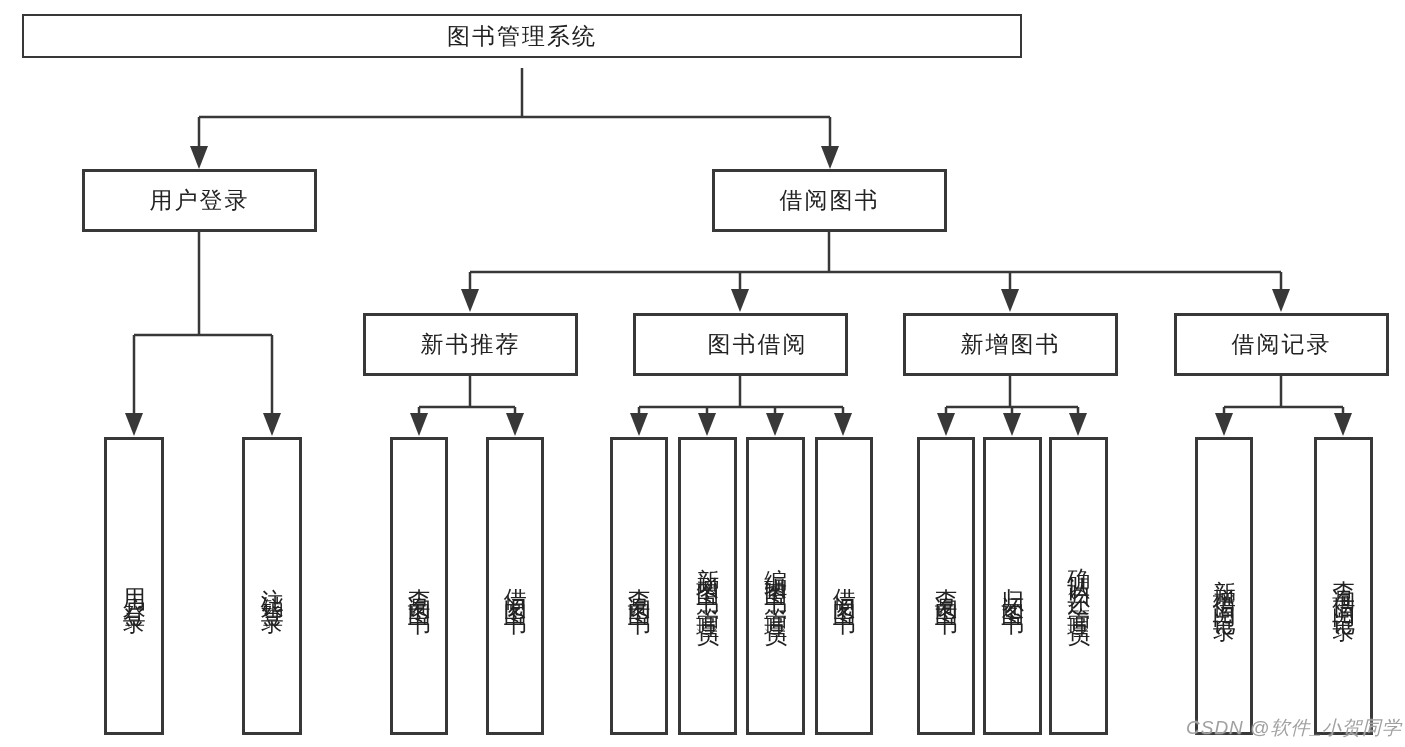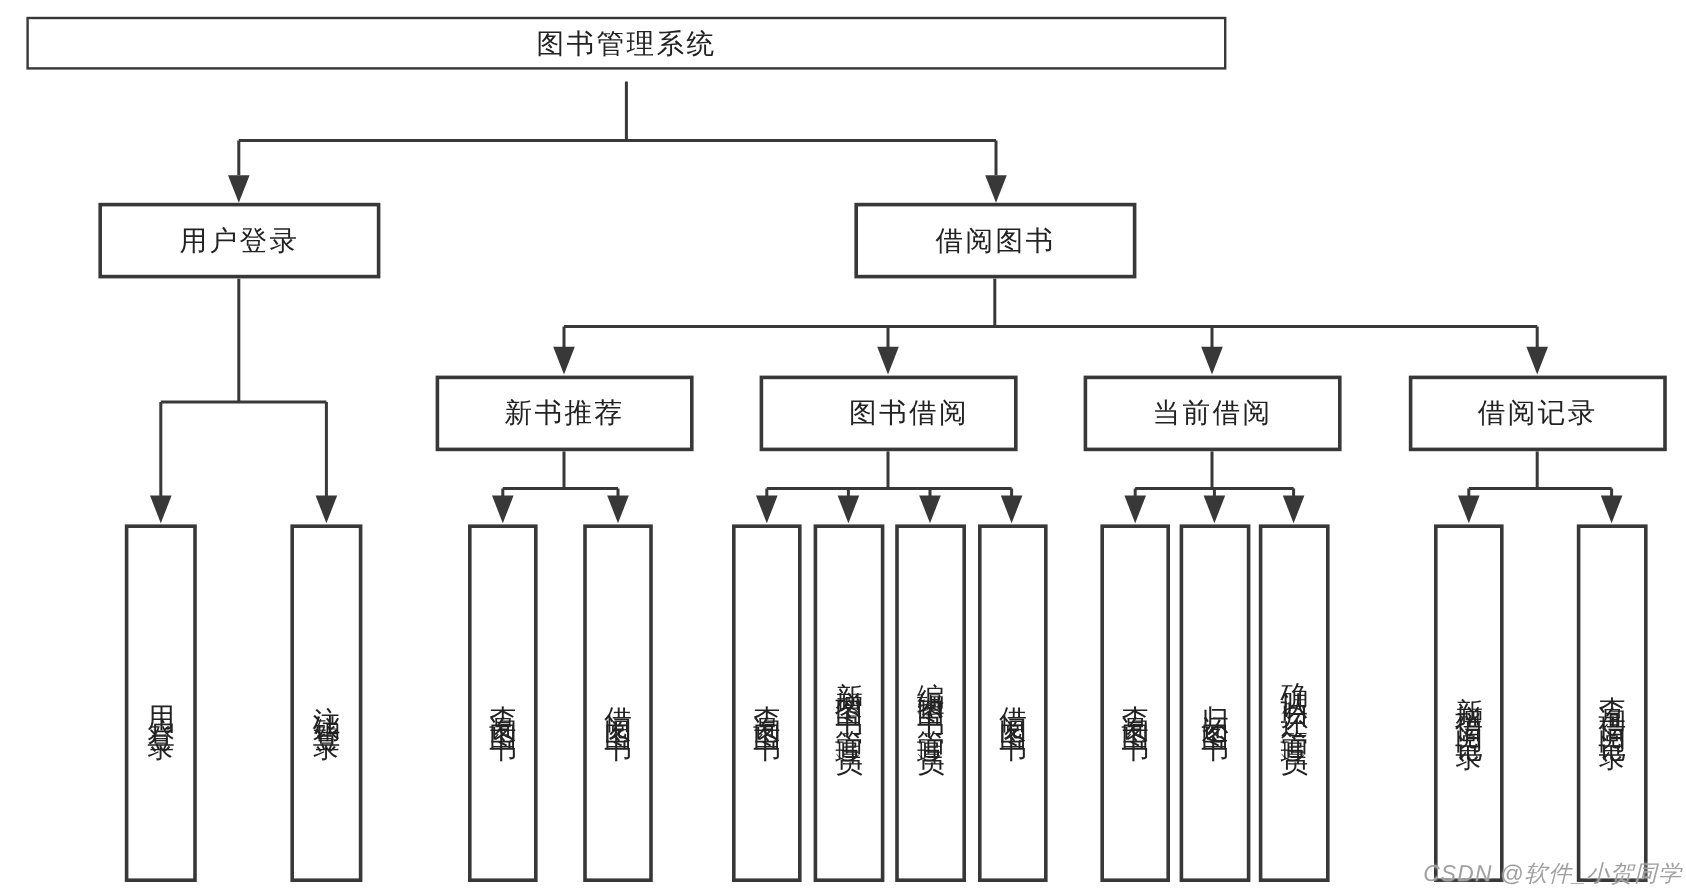--- a/index.html
+++ b/index.html
@@ -122,21 +122,21 @@
     <span>借阅图书</span>
   </div>
 
   <div class="box l3" style="left:363px;">
     <span>新书推荐</span>
   </div>
   <div class="box l3" style="left:633px;padding-left:34px;">
     <span>图书借阅</span>
   </div>
   <div class="box l3" style="left:903px;">
-    <span>当前借阅</span>
+    <span>新增图书</span>
   </div>
   <div class="box l3" style="left:1174px;">
     <span>借阅记录</span>
   </div>
 
   <div class="vbox" style="left:104px;width:60px;">
     <span class="vlabel">用户登录</span>
   </div>
   <div class="vbox" style="left:242px;width:60px;">
     <span class="vlabel">注销登录</span>

